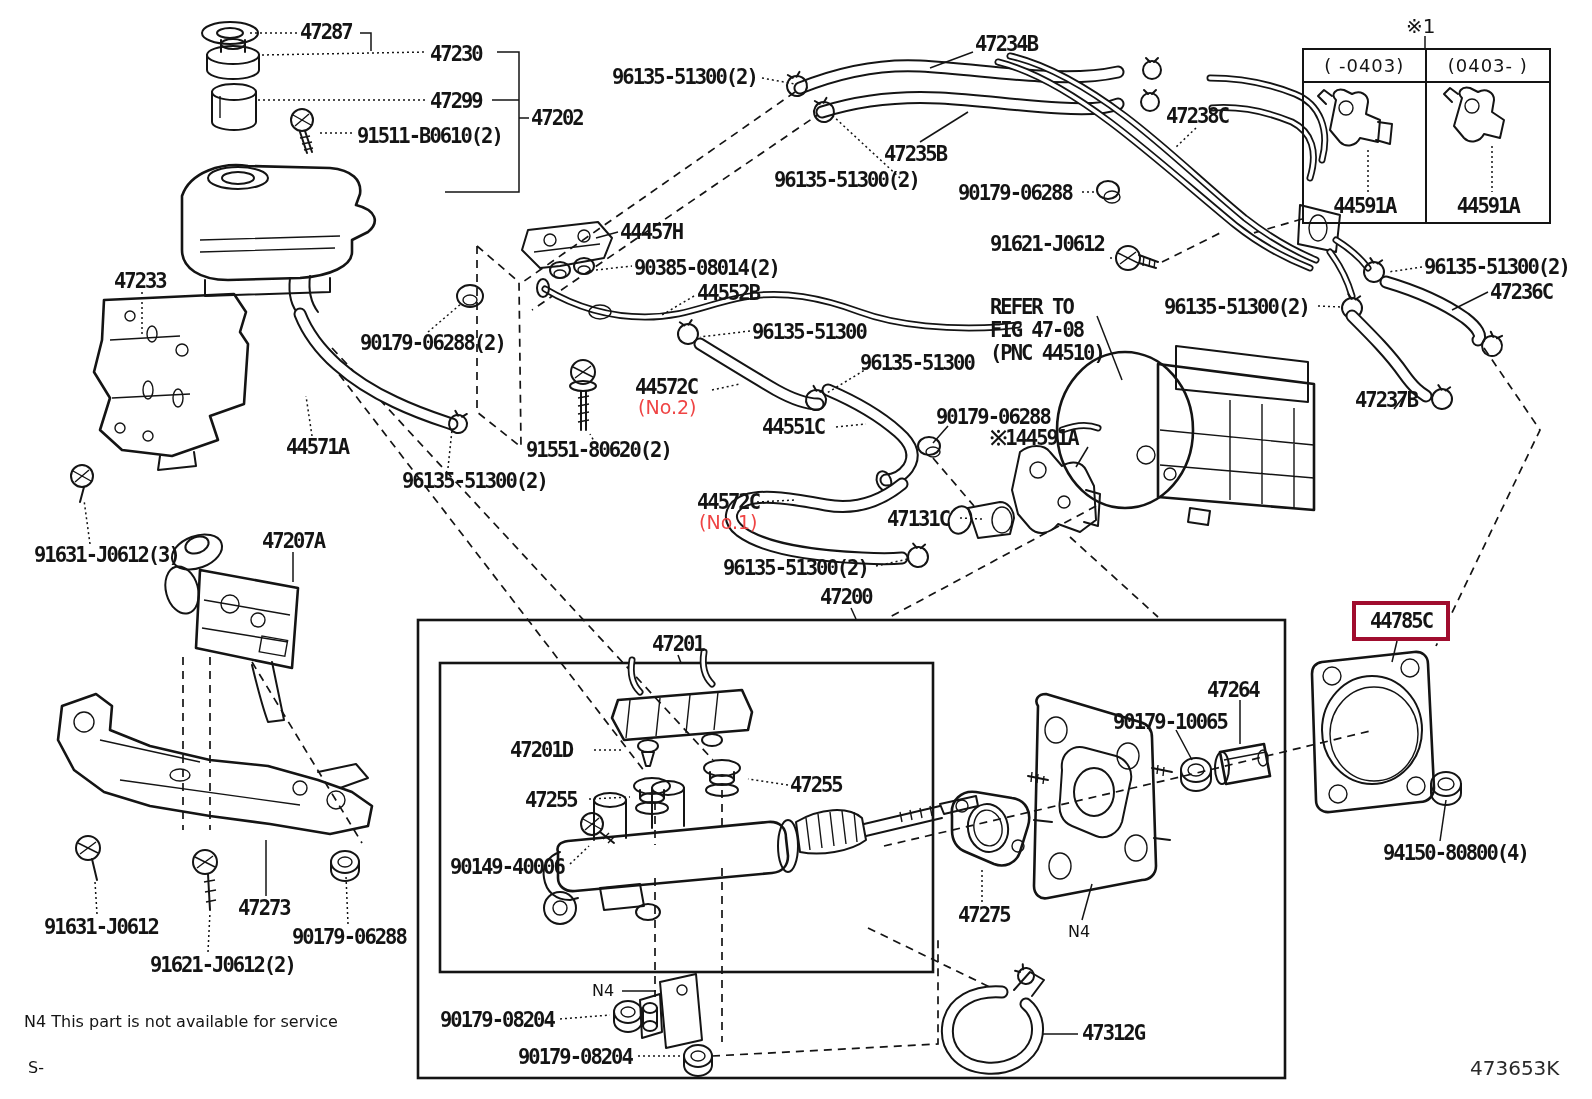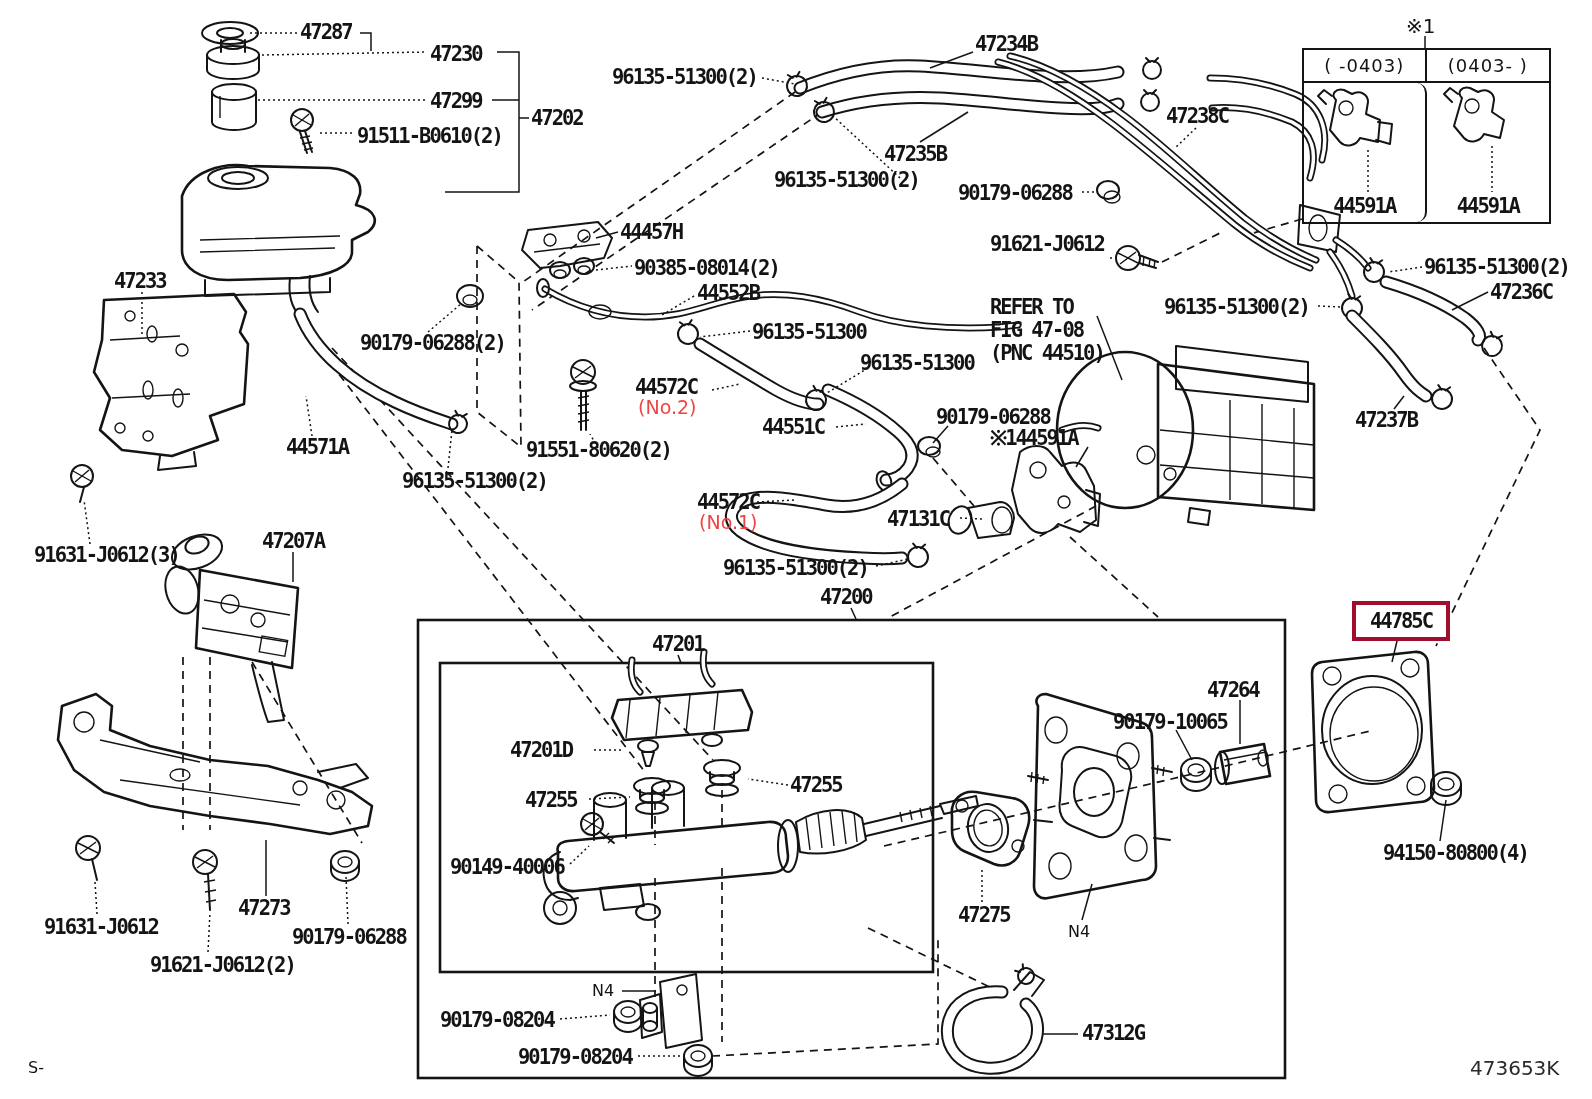--- a/index.html
+++ b/index.html
@@ -31,21 +31,21 @@
   #highlight-box{position:absolute;left:1352px;top:601px;width:90px;height:32px;
     border:4px solid #a00d2e;background:#fff;display:flex;align-items:center;justify-content:center;
     font-family:"DejaVu Sans Mono",monospace;font-weight:700;font-size:20.5px;letter-spacing:-2px;color:#141414;}
   
   #variant-table{position:absolute;left:1302px;top:48px;width:245px;height:172px;
     border:2.4px solid #141414;display:grid;grid-template-columns:1fr 1fr;grid-template-rows:33px 1fr;}
   #variant-table .hd{border-bottom:2.2px solid #141414;display:flex;align-items:center;justify-content:center;
     font-family:"DejaVu Sans",sans-serif;font-size:18px;letter-spacing:1px;}
   #variant-table .hd.c1{border-right:2.2px solid #141414;}
   #variant-table .cell{position:relative;display:flex;align-items:flex-end;justify-content:center;padding-bottom:4px;
-    font-family:"DejaVu Sans Mono",monospace;font-weight:700;font-size:20.5px;letter-spacing:-2px;border-radius:10px;}
+    font-family:"DejaVu Sans Mono",monospace;font-weight:700;font-size:20.5px;letter-spacing:-2px;}
   #variant-table .cell.c1{border-right:2.2px solid #141414;}
   #variant-marker{position:absolute;left:1406px;top:14px;}
 </style>
 </head>
 <body>
 
 <div id="stage">
 
   <svg class="art" width="1592" height="1099" viewBox="0 0 1592 1099">
 
@@ -531,21 +531,21 @@
       <span class="lbl part" style="left: 887px; top: 509px;">47131C</span>
       <span class="lbl part" style="left: 723px; top: 558px;">96135-51300(2)</span>
       <span class="lbl part" style="left: 820px; top: 587px;">47200</span>
       <span class="lbl part" style="left: 990px; top: 234px;">91621-J0612</span>
       <span class="lbl part" style="left: 990px; top: 297px;">REFER TO</span>
       <span class="lbl part" style="left: 990px; top: 320px;">FIG 47-08</span>
       <span class="lbl part" style="left: 990px; top: 343px;">(PNC 44510)</span>
       <span class="lbl part" style="left: 1164px; top: 297px;">96135-51300(2)</span>
       <span class="lbl part" style="left: 1424px; top: 257px;">96135-51300(2)</span>
       <span class="lbl part" style="left: 1490px; top: 282px;">47236C</span>
-      <span class="lbl part" style="left: 1355px; top: 410px; text-align: right;">47237B</span>
+      <span class="lbl part" style="left: 1355px; top: 390px; text-align: right;">47237B</span>
       <span class="lbl part" style="left: 652px; top: 634px;">47201</span>
       <span class="lbl part" style="left: 510px; top: 740px;">47201D</span>
       <span class="lbl part" style="left: 525px; top: 790px;">47255</span>
       <span class="lbl part" style="left: 790px; top: 775px;">47255</span>
       <span class="lbl part" style="left: 450px; top: 857px;">90149-40006</span>
       <span class="lbl note" style="left: 592px; top: 981px;">N4</span>
       <span class="lbl part" style="left: 440px; top: 1010px;">90179-08204</span>
       <span class="lbl part" style="left: 518px; top: 1047px;">90179-08204</span>
       <span class="lbl part" style="left: 1082px; top: 1023px;">47312G</span>
       <span class="lbl part" style="left: 958px; top: 905px;">47275</span>
@@ -562,15 +562,16 @@
   <div id="highlight-box">44785C</div>
 
   <span id="variant-marker" class="lbl marker">※1</span>
   <div id="variant-table">
     <div class="hd c1">(  -0403)</div>
     <div class="hd">(0403-  )</div>
     <div class="cell c1">44591A</div>
     <div class="cell">44591A</div>
   </div>
 
+  <div class="lbl note" style="left:24px;top:1012px;">N4 This part is not available for service</div>
   <div class="lbl note" style="left:28px;top:1058px;">S-</div>
   <div class="lbl code" style="left:1470px;top:1056px;">473653K</div>
 </div>
 
 </body></html>

